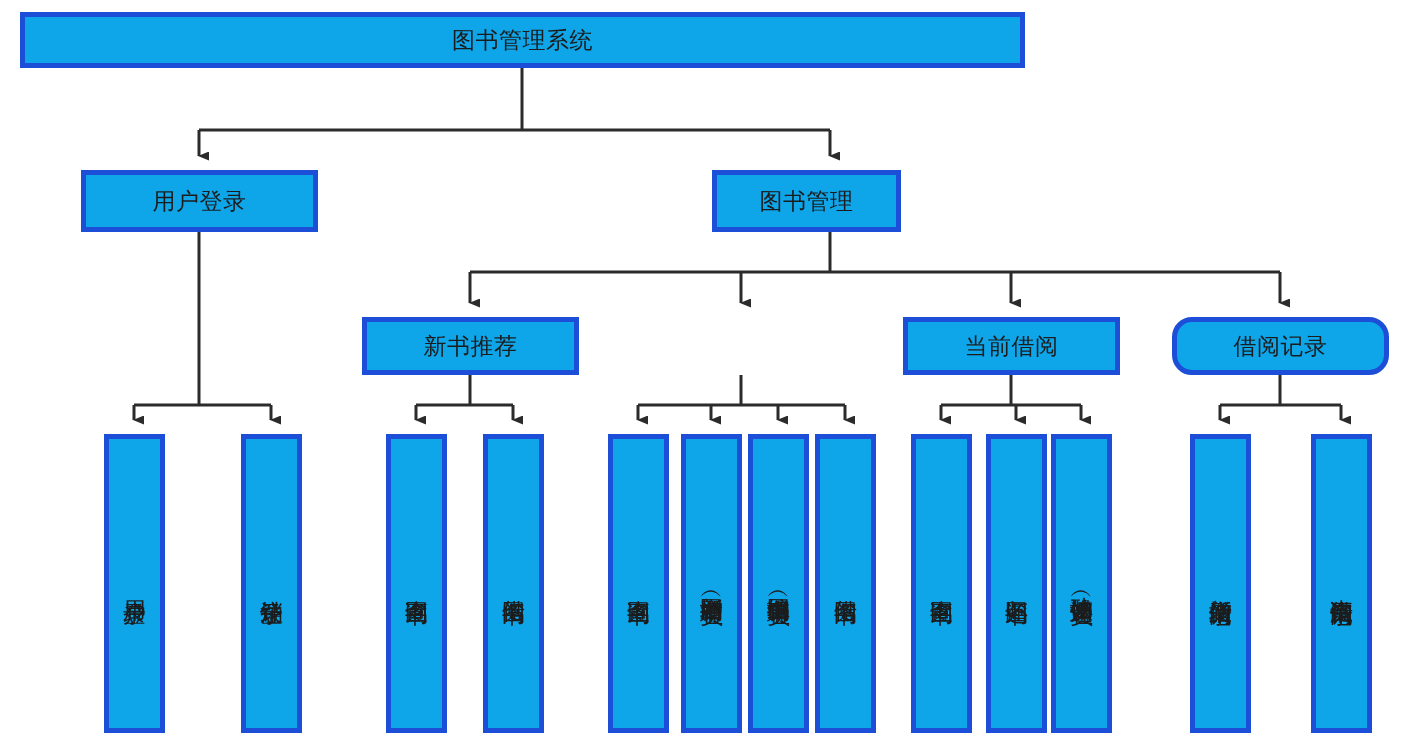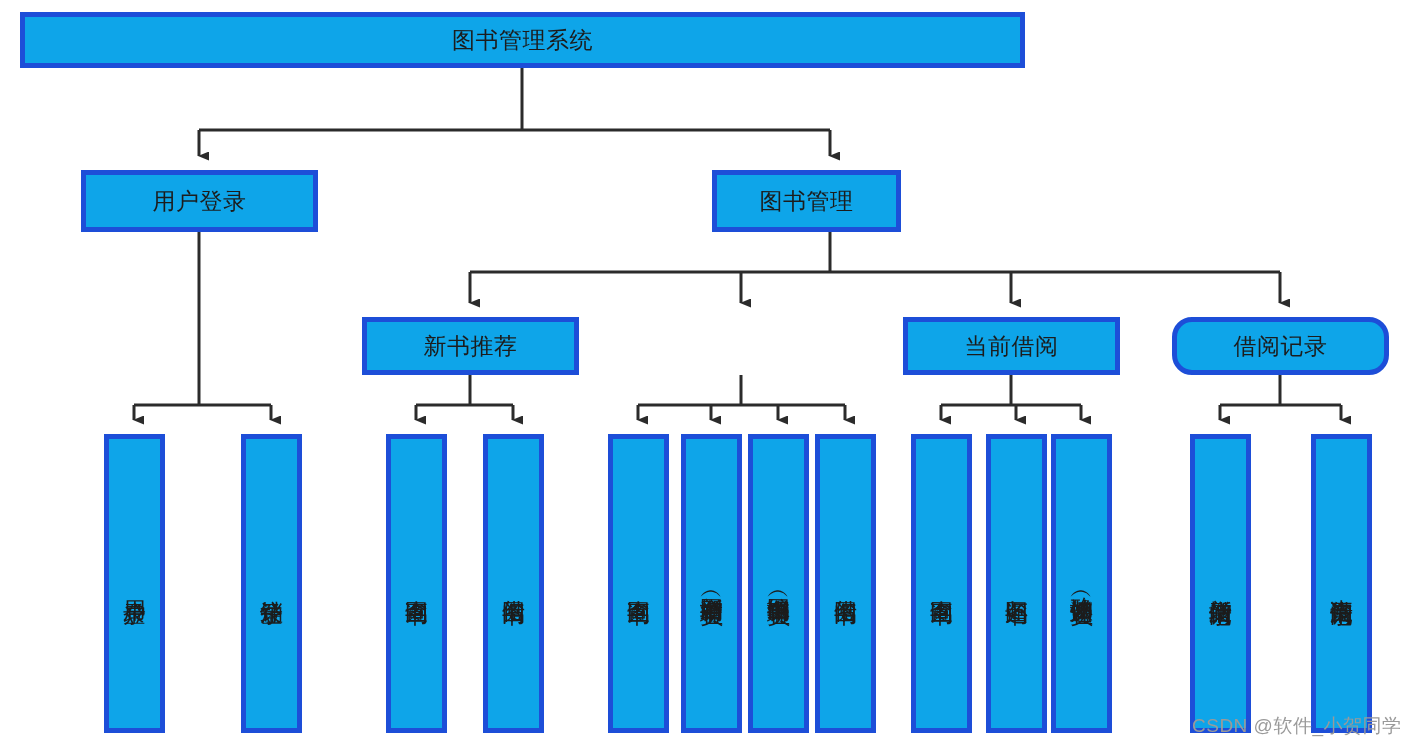--- a/index.html
+++ b/index.html
@@ -175,15 +175,14 @@
   <div class="node leaf" style="left: 1051px; top: 434px; width: 61px; height: 299px;">
     <span class="node-label">确认归还（管理员）</span>
   </div>
   <div class="node leaf" style="left: 1190px; top: 434px; width: 61px; height: 299px;">
     <span class="node-label">新增借阅记录</span>
   </div>
   <div class="node leaf" style="left: 1311px; top: 434px; width: 61px; height: 299px;">
     <span class="node-label">查询借阅记录</span>
   </div>
 
-  <div class="watermark" style="left: 1192px; top: 713px;">CSDN @软件_小贺同学</div>
 
 </div>
 
 </body></html>

